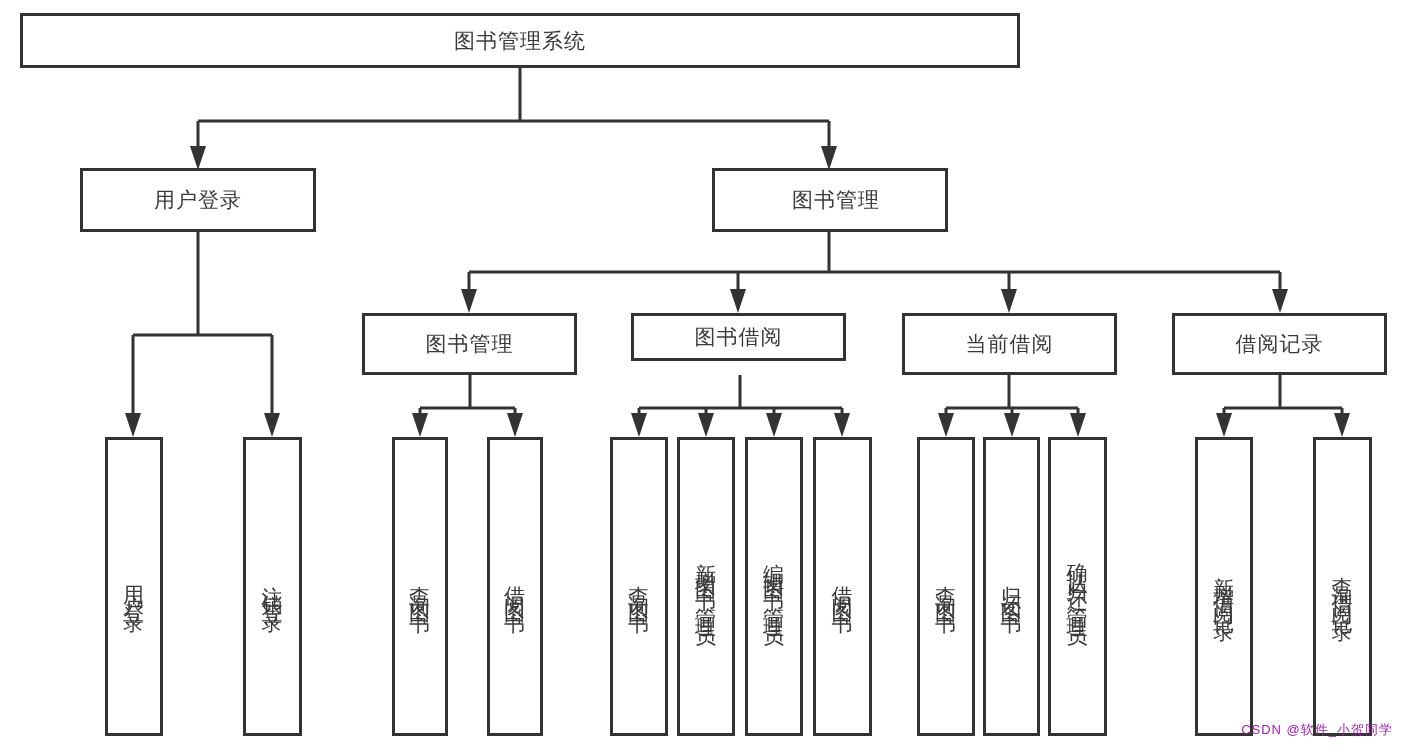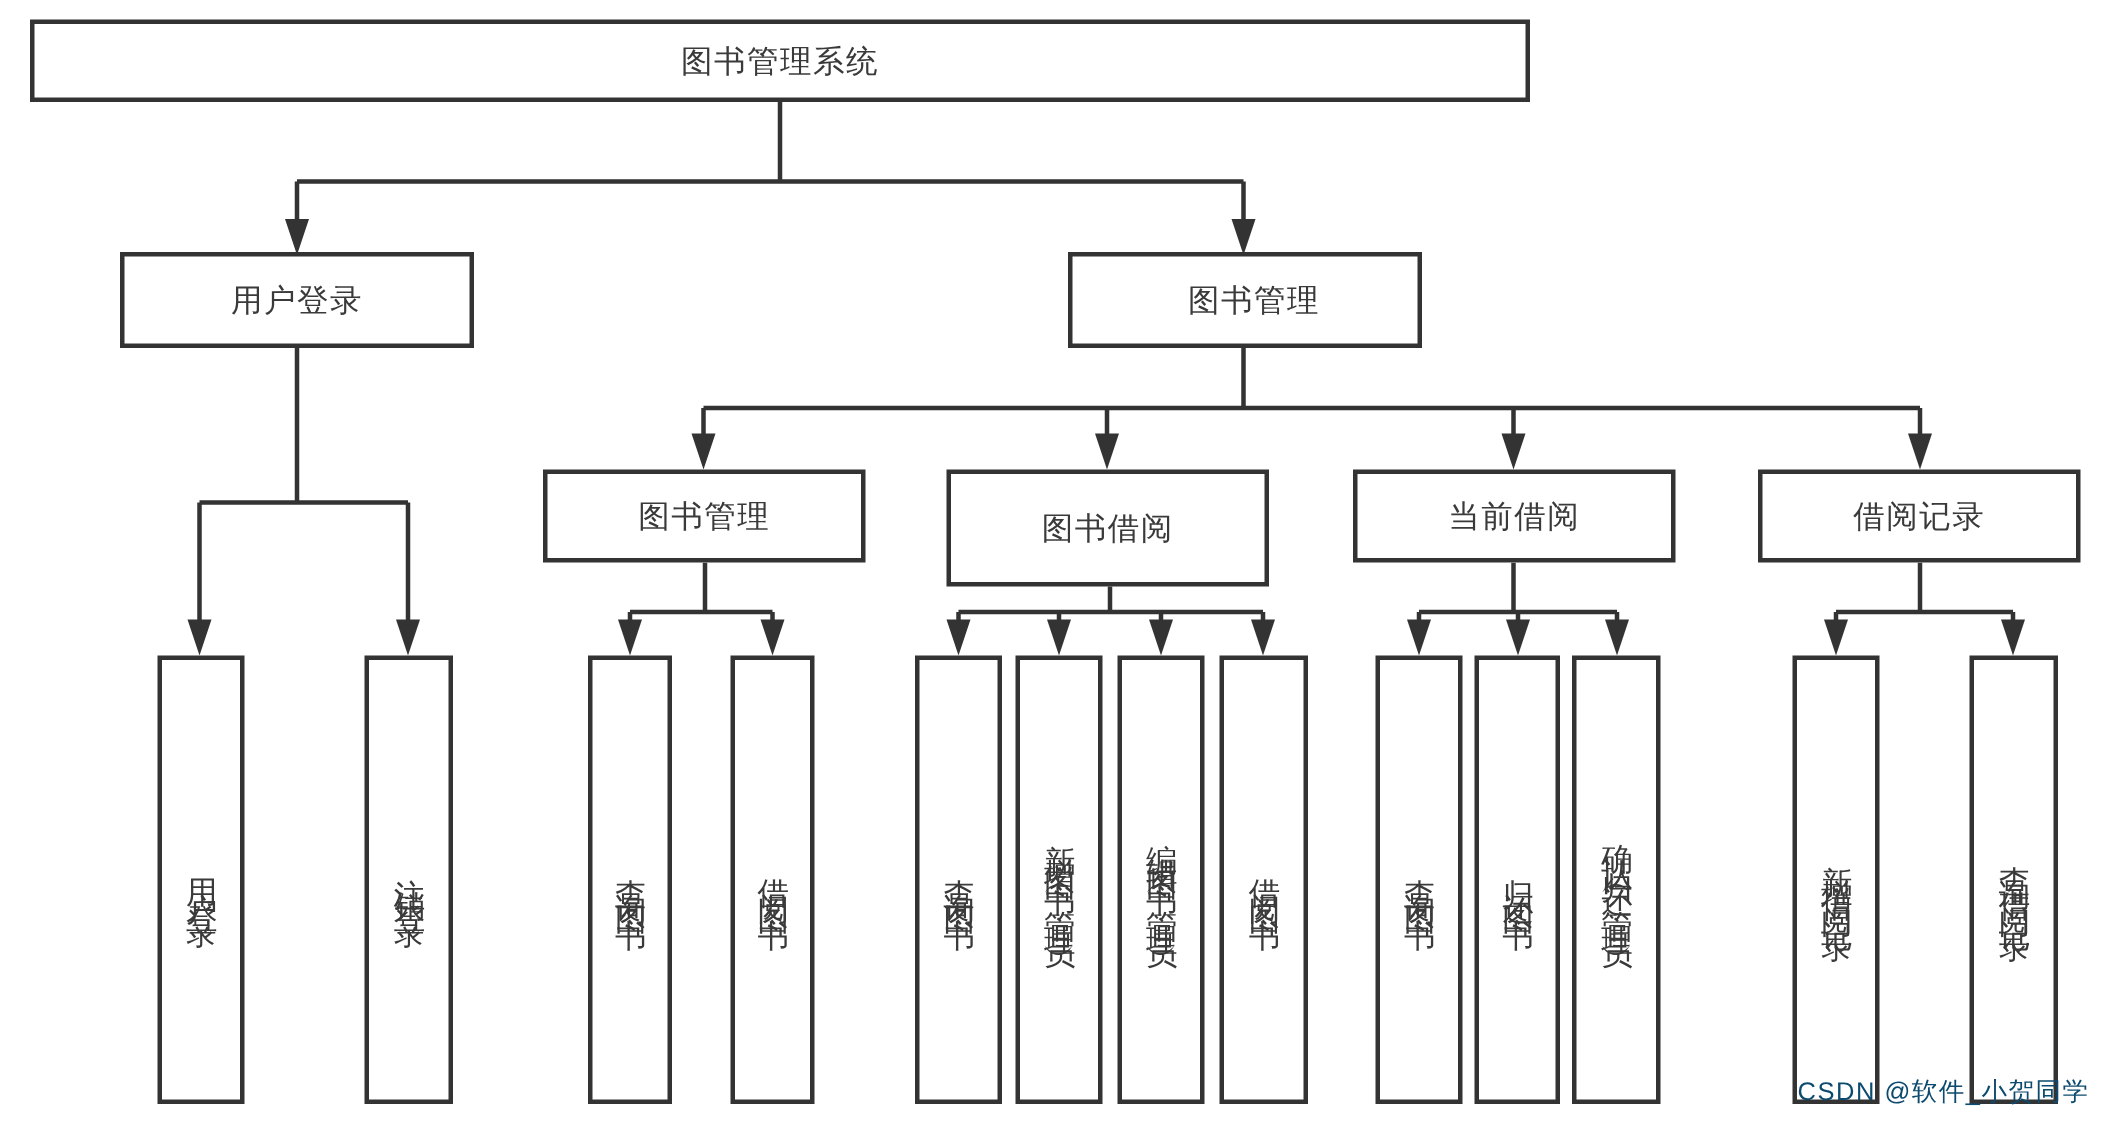--- a/index.html
+++ b/index.html
@@ -28,41 +28,41 @@
     writing-mode:vertical-rl;
     letter-spacing:9px;
     line-height:1;
     white-space:nowrap;
   }
   
   #b-root{left:20px;top:13px;width:1000px;height:55px;}
   #b-user{left:80px;top:168px;width:236px;height:64px;}
   #b-mgmt{left:712px;top:168px;width:236px;height:64px;padding-left:12px;}
   #b-new {left:362px;top:313px;width:215px;height:62px;}
-  #b-bor {left:631px;top:313px;width:215px;height:78px;}
+  #b-bor {left:631px;top:313px;width:215px;height:48px;}
   #b-cur {left:902px;top:313px;width:215px;height:62px;}
   #b-rec {left:1172px;top:313px;width:215px;height:62px;}
   #l1 {left:105px;width:58px;}
   #l2 {left:243px;width:59px;}
   #l3 {left:392px;width:56px;}
   #l4 {left:487px;width:56px;}
   #l5 {left:610px;width:58px;}
   #l6 {left:677px;width:58px;}
   #l7 {left:745px;width:58px;}
   #l8 {left:813px;width:59px;}
   #l9 {left:917px;width:58px;}
   #l10{left:983px;width:57px;}
   #l11{left:1048px;width:59px;}
   #l12{left:1195px;width:58px;}
   #l13{left:1313px;width:59px;}
   .watermark{
     position:absolute;
     right:12px;bottom:8px;
-    font-size:17px;
-    color:#0c4a6e;
+    font-size:13px;
+    color:#a21caf;
     letter-spacing:1px;
     white-space:nowrap;
   }
 </style>
 </head>
 <body>
 
 <div class="stage">
 
   <svg width="1405" height="747" viewBox="0 0 1405 747">

